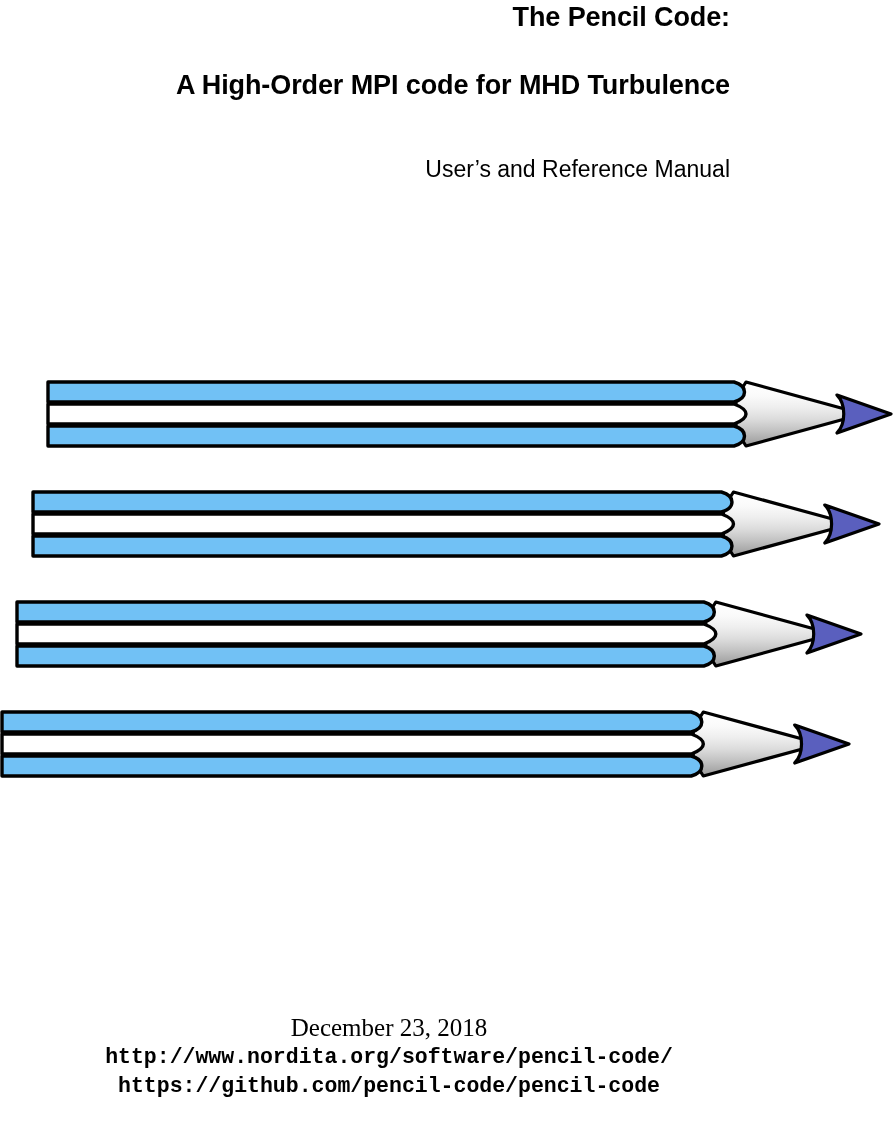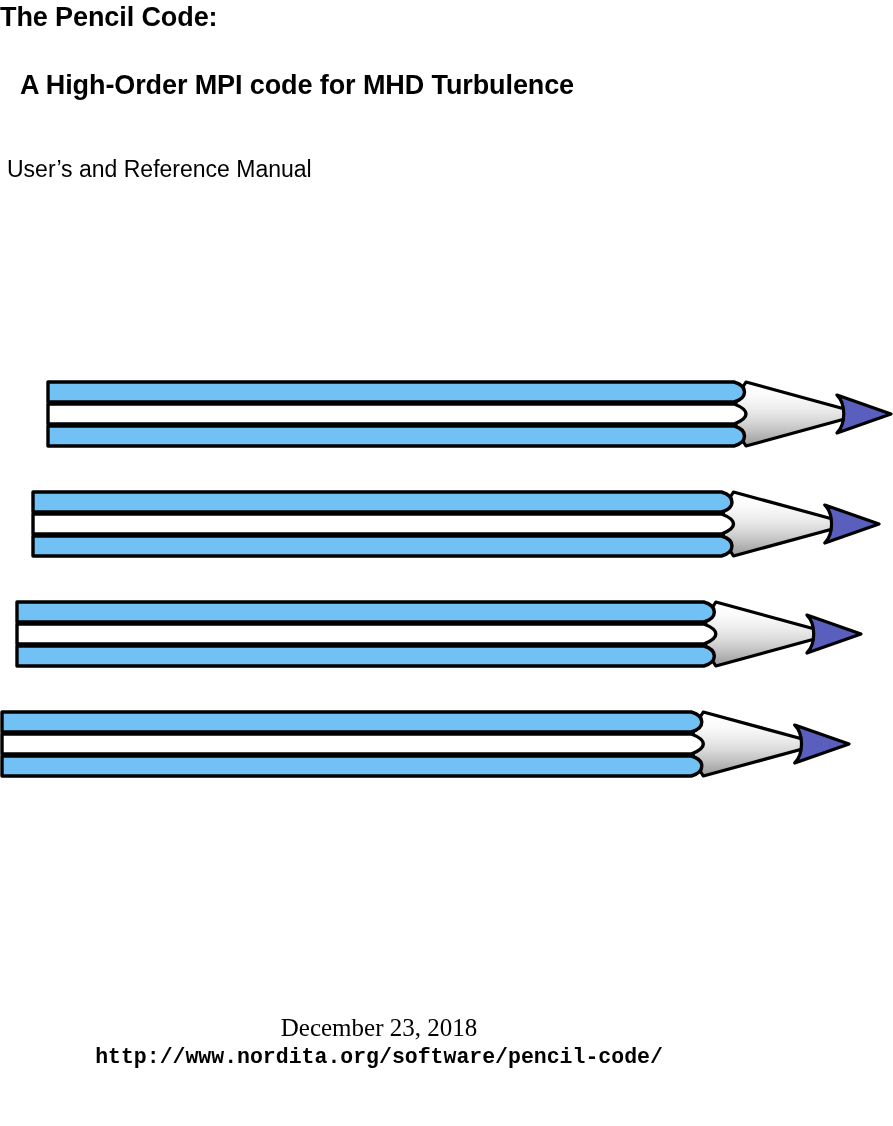--- a/index.html
+++ b/index.html
@@ -22,21 +22,21 @@
     position: absolute;
     inset: 0;
   }
 
   
   .title-block {
     position: absolute;
     top: 0;
     left: 0;
     width: 730px;
-    text-align: left;
+    text-align: right;
   }
   .title-line1 {
     font-family: "Liberation Sans", sans-serif;
     font-weight: bold;
     font-size: 27px;
     line-height: 34px;
     letter-spacing: -0.1px;
     margin: 0;
     padding-top: 0px;
   }
@@ -75,21 +75,21 @@
   .pencil svg {
     display: block;
     width: 100%;
     height: 100%;
     overflow: visible;
   }
 
   
   .footer-block {
     position: absolute;
-    left: 6px;
+    left: 16px;
     top: 1012px;
     width: 746px;
     text-align: center;
   }
   .doc-date {
     font-family: "Liberation Serif", serif;
     font-size: 25px;
     line-height: 31px;
     margin: 0;
   }
@@ -233,15 +233,16 @@
           <path d="M 2 46 L 688 46 C 702 50 702 62 688 66 L 2 66 Z" fill="#71c1f5" stroke="#000000" stroke-width="3.4" stroke-linejoin="round"></path>
         </g>
       </svg>
     </div>
 
   </div>
 
   <div class="footer-block">
     <p class="doc-date">December 23, 2018</p>
     <p class="doc-url">http://www.nordita.org/software/pencil-code/</p>
+    <p class="doc-url">https://github.com/pencil-code/pencil-code</p>
   </div>
 
 </div>
 
 </body></html>

